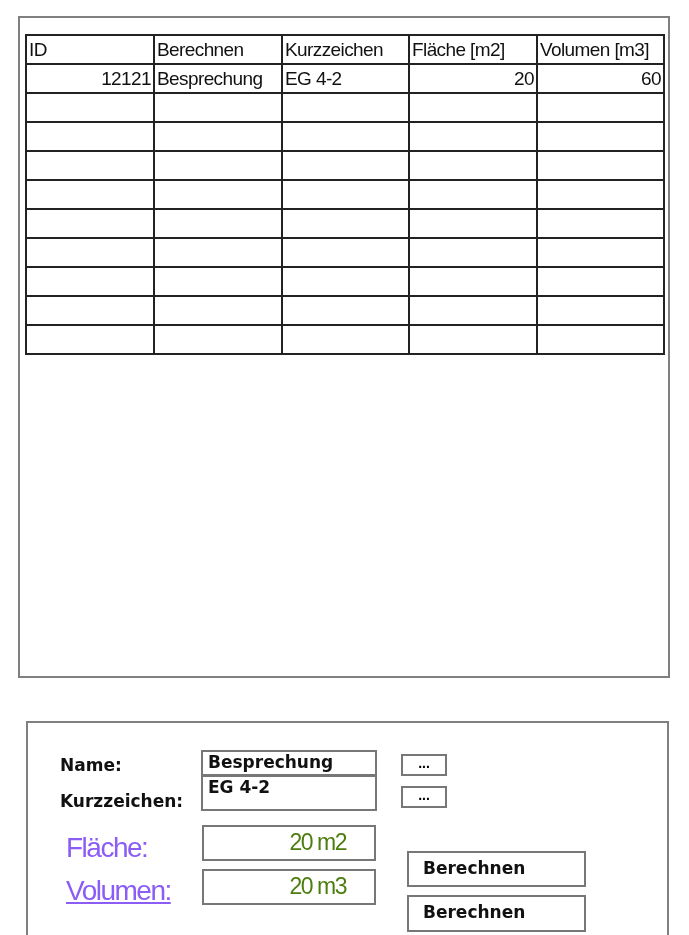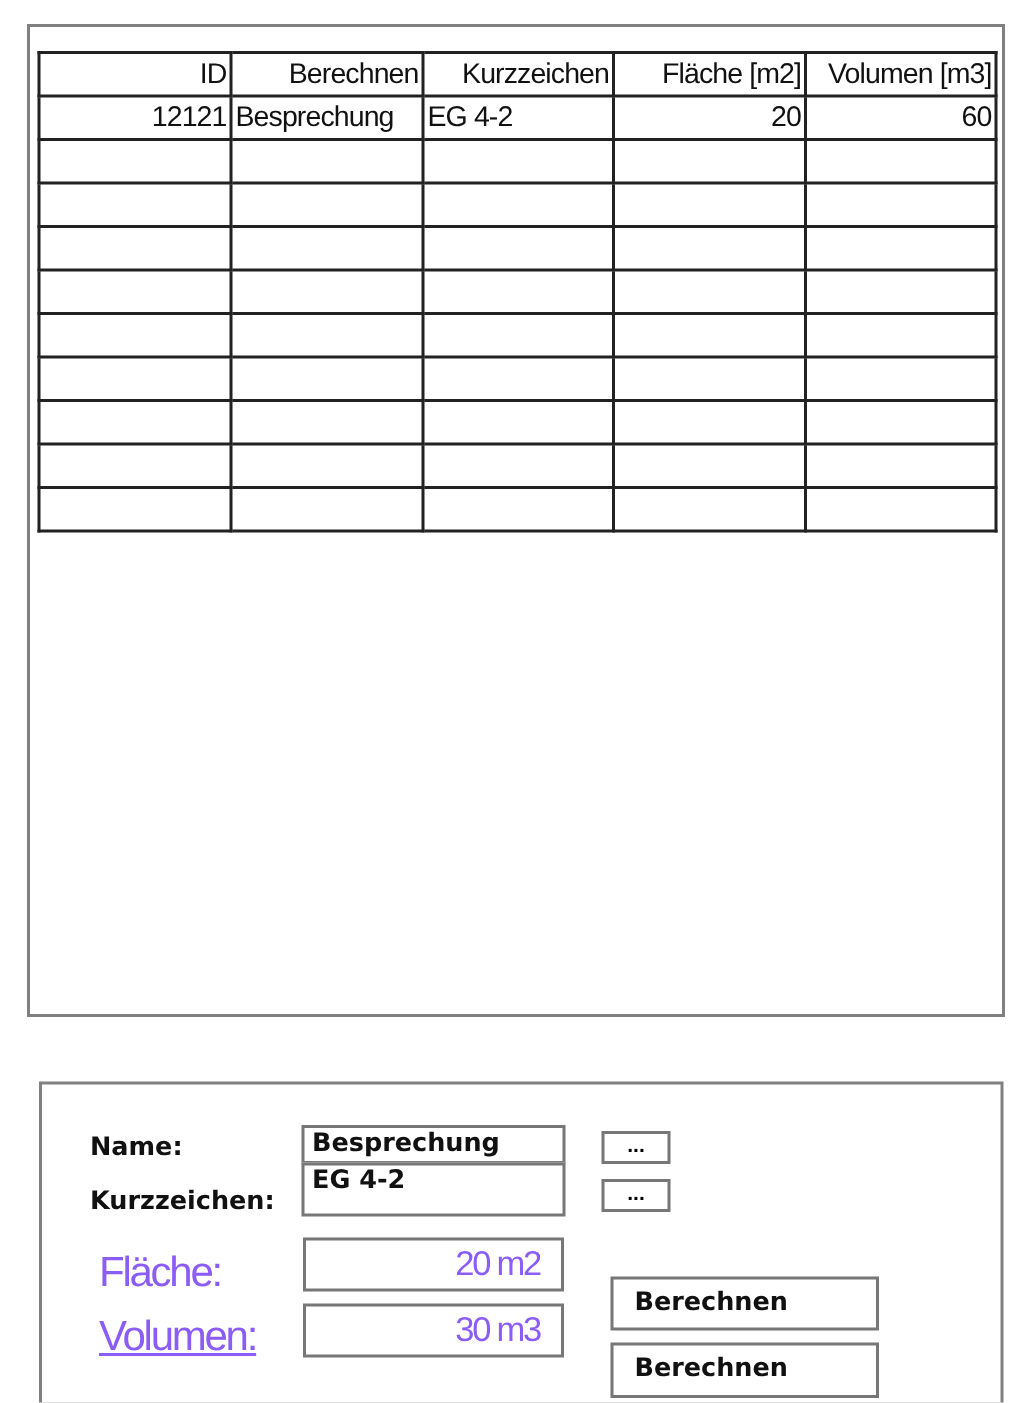--- a/index.html
+++ b/index.html
@@ -1,26 +1,26 @@
 <!DOCTYPE html>
 <html><head>
 <meta charset="utf-8">
 <style>
   html, body { margin:0; padding:0; background:#ffffff; }
   body { width:689px; height:935px; position:relative; overflow:hidden; font-family:"Liberation Sans", sans-serif; }
   .frame { position:absolute; left:18px; top:16px; width:652px; height:662px; border:2px solid #808080; box-sizing:border-box; background:#fff; }
   table.grid { position:absolute; left:25px; top:34px; border-collapse:collapse; table-layout:fixed; }
   table.grid td, table.grid th { border:2px solid #222; height:27px; padding:0 2px; font-size:19px; font-weight:normal; color:#111; white-space:nowrap; overflow:hidden; letter-spacing:-0.6px; transform-origin:left; }
-  table.grid th { text-align:right; }
+  table.grid th { text-align:left; }
   table.grid td.num { text-align:right; }
   .form { position:absolute; left:26px; top:721px; width:643px; height:216px; border:2px solid #808080; box-sizing:border-box; }
   .lbl { position:absolute; font-family:"DejaVu Sans", sans-serif; font-weight:bold; font-size:17px; color:#111; }
   .lbl2 { position:absolute; font-size:28px; color:#8b5cf6; letter-spacing:-1.5px; }
   .field { position:absolute; border:2px solid #777; box-sizing:border-box; background:#fff; font-family:"DejaVu Sans", sans-serif; font-weight:bold; font-size:17px; color:#111; padding-left:5px; line-height:20px; }
-  .field.num { font-family:"Liberation Sans", sans-serif; font-weight:normal; font-size:23px; text-align:right; padding-right:14px; line-height:30px; letter-spacing:-1.5px; color:#8b5cf6; }
+  .field.num { font-family:"Liberation Sans", sans-serif; font-weight:normal; font-size:23px; text-align:right; padding-right:28px; line-height:30px; letter-spacing:-1.5px; color:#4d7c0f; }
   .dots { position:absolute; width:46px; height:22px; border:2px solid #777; box-sizing:border-box; background:#fff; font-weight:bold; font-size:14px; text-align:center; line-height:14px; cursor:pointer; }
   .btn { position:absolute; width:179px; height:36px; border:2px solid #777; box-sizing:border-box; background:#fff; font-family:"DejaVu Sans", sans-serif; font-weight:bold; font-size:17px; color:#111; padding-left:14px; line-height:30px; cursor:pointer;margin-top:23px; }
 </style>
 </head>
 <body>
 
 <div class="frame"></div>
 
 <table class="grid">
   <colgroup>
@@ -120,15 +120,15 @@
 
   <span class="lbl" style="left:32px;top:68px;">Kurzzeichen:</span>
   <div class="field" style="left:173px;top:52px;width:176px;height:36px;">EG 4-2</div>
   <div class="dots" style="left:373px;top:63px;">...</div>
 
   <span class="lbl2" style="left:38px;top:109px;">Fläche:</span>
   <div class="field num" style="left:174px;top:102px;width:174px;height:36px;">20 m2</div>
   <div class="btn" style="left:379px;top:105px;">Berechnen</div>
 
   <span class="lbl2" style="left:38px;top:152px;text-decoration:underline;">Volumen:</span>
-  <div class="field num" style="left:174px;top:146px;width:174px;height:36px;">30 m3</div>
+  <div class="field num" style="left:174px;top:146px;width:174px;height:36px;">20 m3</div>
   <div class="btn" style="left:379px;top:149px;height:37px;">Berechnen</div>
 </div>
 
 </body></html>

